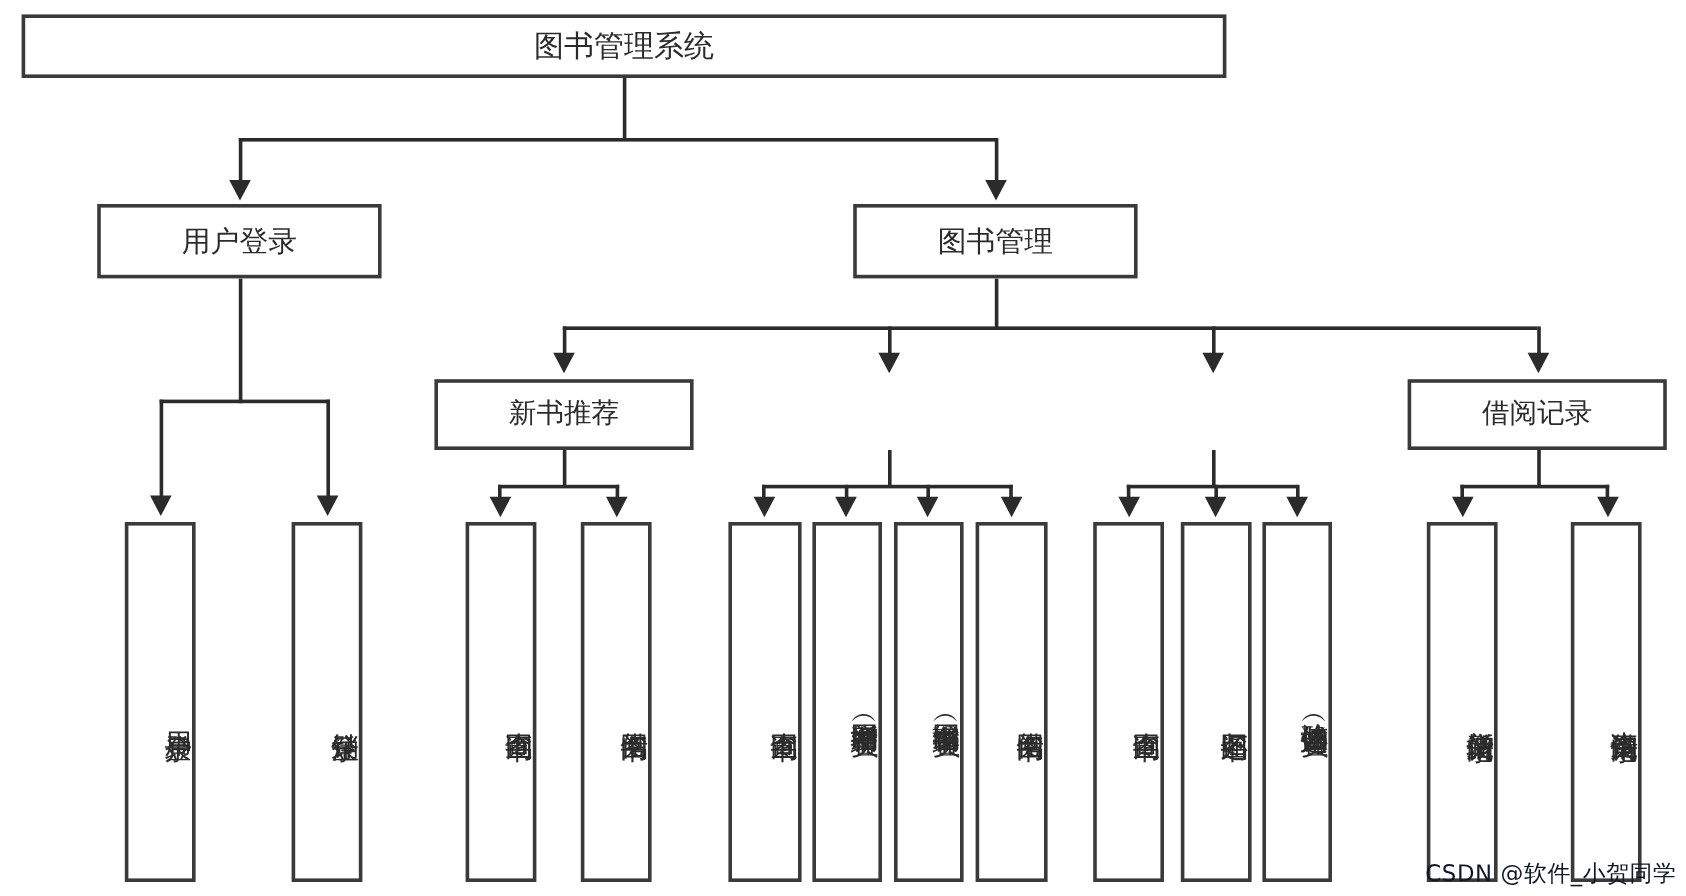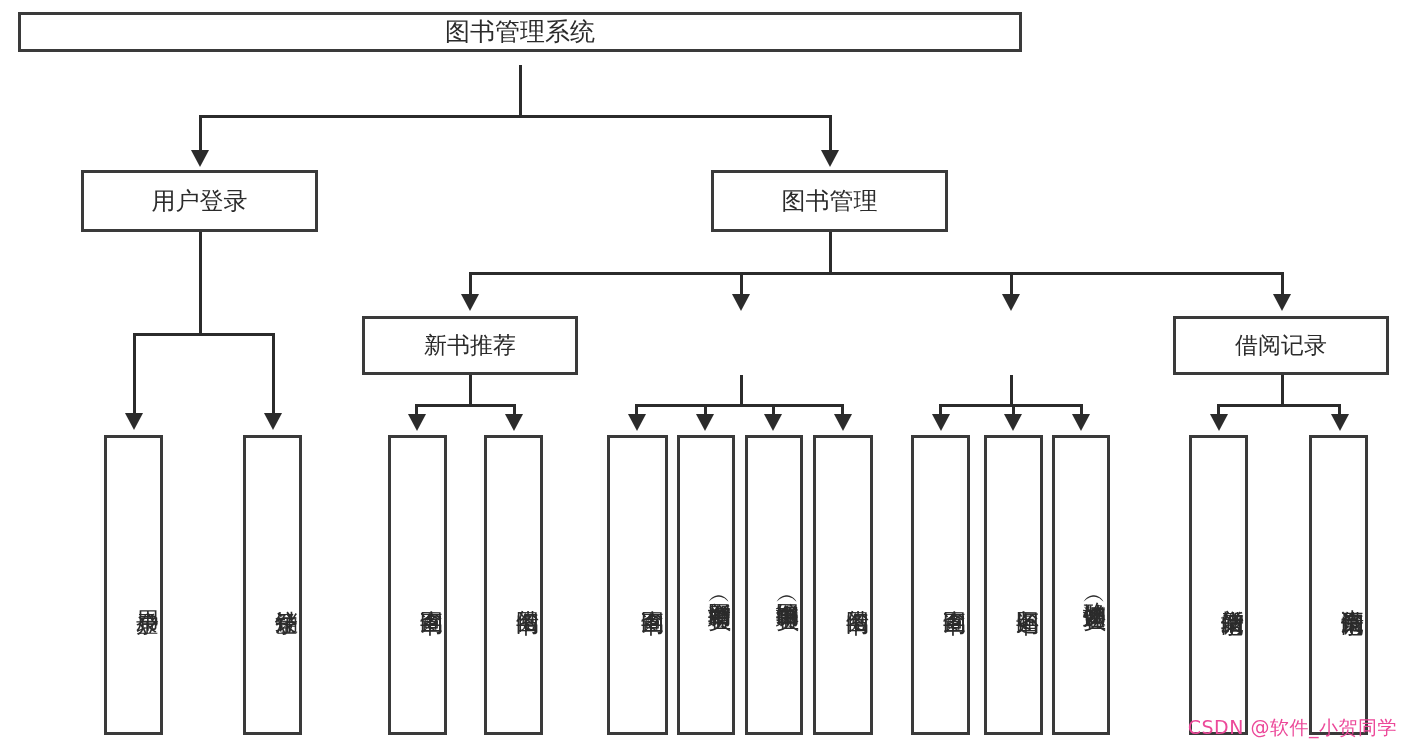--- a/index.html
+++ b/index.html
@@ -64,21 +64,21 @@
     height: 0;
     border-left: 9px solid transparent;
     border-right: 9px solid transparent;
     border-top: 17px solid #2b2b2b;
   }
   .watermark {
     position: absolute;
     right: 8px;
     bottom: 6px;
     font-size: 19px;
-    color: #ec4899;
+    color: #0f172a;
     white-space: nowrap;
     letter-spacing: 0.5px;
   }
 </style>
 </head>
 <body>
 
 <div id="canvas">
 
   <div class="vline" style="left:519px; top:65px; height:52px;"></div>
@@ -133,21 +133,21 @@
   <div class="vline" style="left:1080px; top:404px; height:12px;"></div>
   <div class="arrow" style="left:1072px; top:414px;"></div>
 
   <div class="vline" style="left:1281px; top:375px; height:31px;"></div>
   <div class="hline" style="left:1217px; top:404px; width:124px;"></div>
   <div class="vline" style="left:1217px; top:404px; height:12px;"></div>
   <div class="arrow" style="left:1210px; top:414px;"></div>
   <div class="vline" style="left:1338px; top:404px; height:12px;"></div>
   <div class="arrow" style="left:1331px; top:414px;"></div>
 
-  <div class="node root" style="left:18px; top:12px; width:1004px; height:40px;">
+  <div class="node root" style="left:18px; top:12px; width:1004px; height:53px;">
     <span>图书管理系统</span>
   </div>
 
   <div class="node l2" style="left:81px; top:170px; width:237px; height:62px;">
     <span>用户登录</span>
   </div>
   <div class="node l2" style="left:711px; top:170px; width:237px; height:62px;">
     <span>图书管理</span>
   </div>
 

